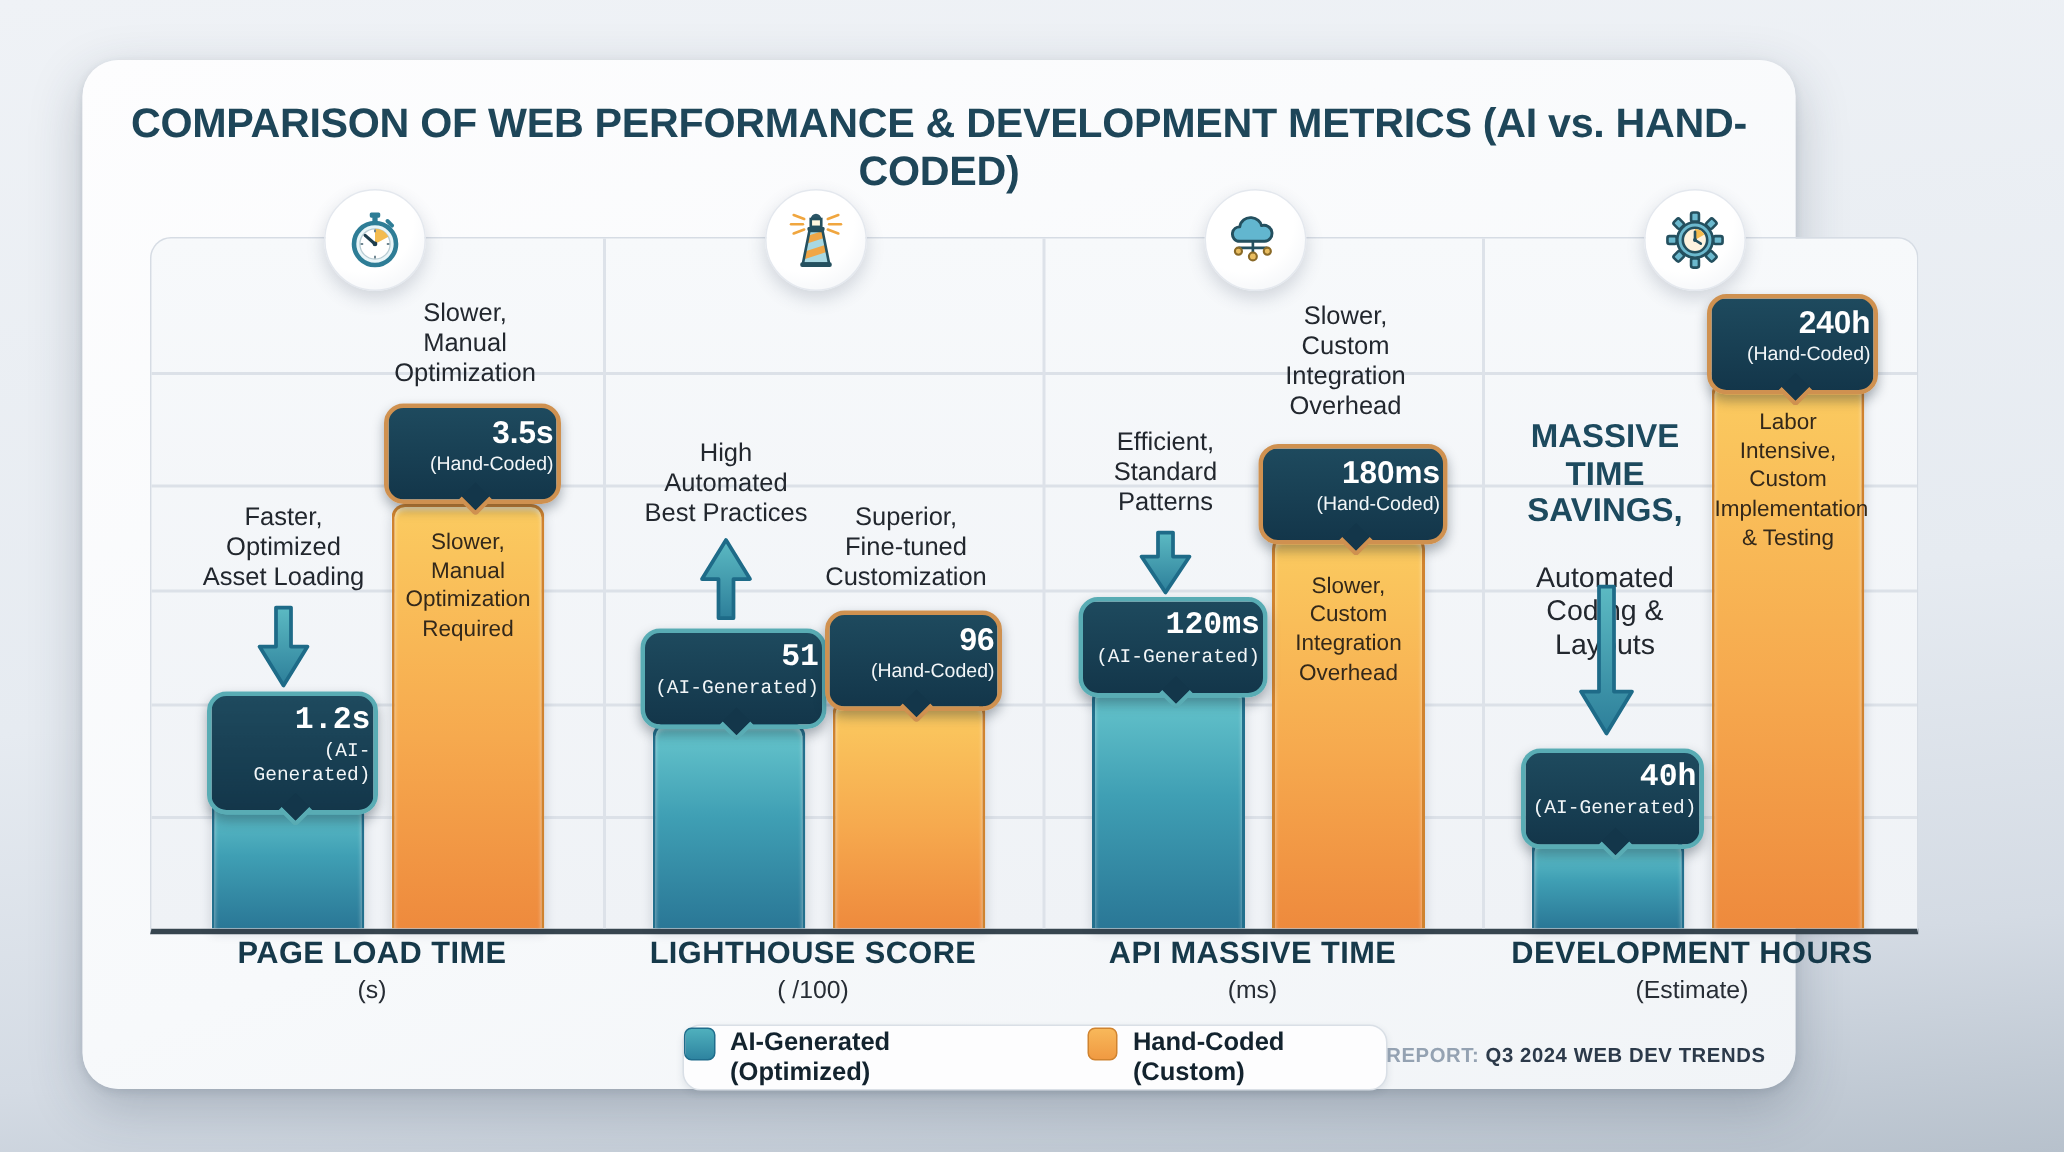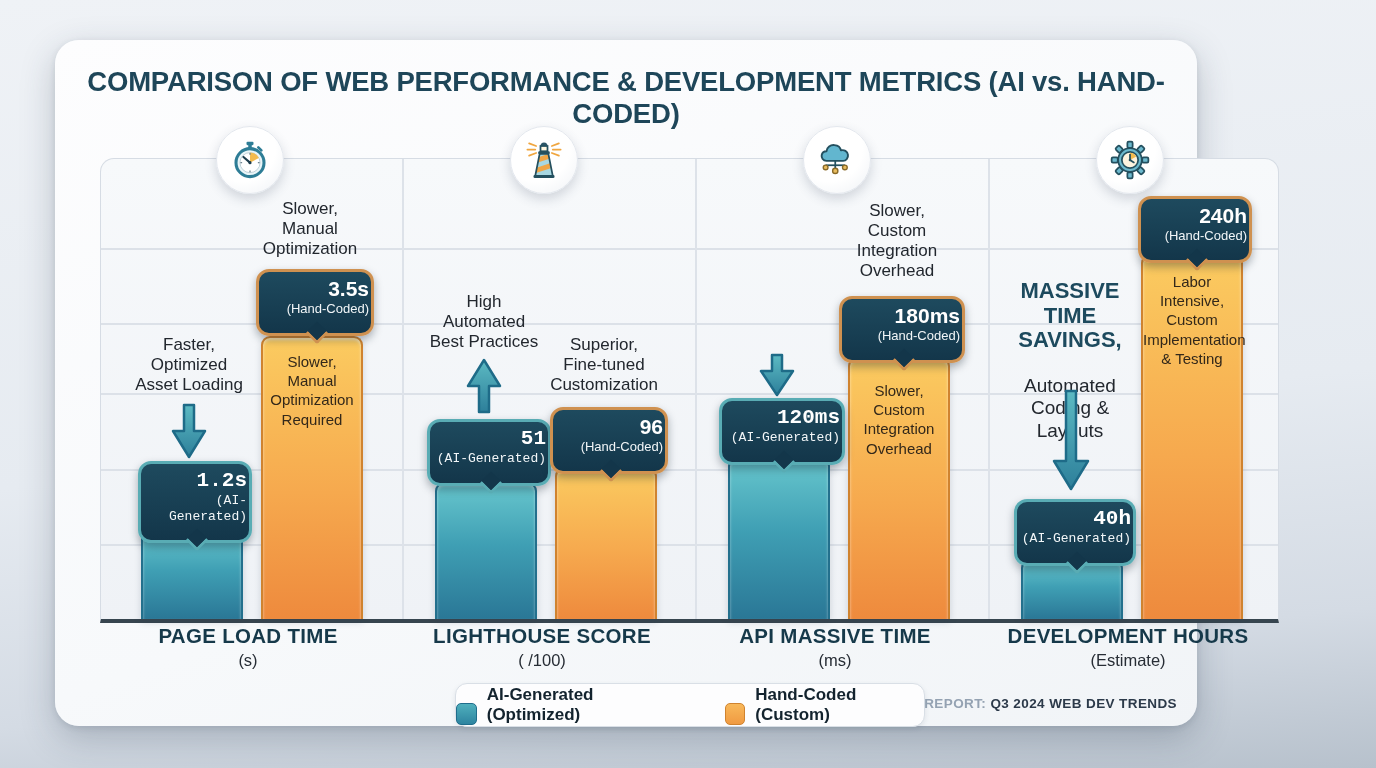--- a/index.html
+++ b/index.html
@@ -51,21 +51,21 @@
   .arrow{position:absolute;}
   
   .axis-label{position:absolute;top:584px;width:300px;text-align:center;}
   .axis-label .name{font-size:20.5px;font-weight:700;color:#16394a;letter-spacing:.3px;}
   .axis-label .unit{font-size:16.5px;color:#272d35;margin-top:3px;}
   
   .legend{position:absolute;left:400px;top:643px;width:468px;height:42px;
     background:#fdfdfe;border:1.5px solid #d9dfe6;border-radius:12px;
     box-shadow:0 2px 5px rgba(50,65,85,.10);
     display:flex;align-items:center;justify-content:center;gap:46px;}
-  .legend-item{display:flex;align-items:flex-end;gap:10px;}
+  .legend-item{display:flex;align-items:flex-start;gap:10px;}
   .swatch{width:20px;height:20px;border-radius:5px;}
   .swatch.ai{background:linear-gradient(180deg,#4fb0bd,#2e84a0);border:1.5px solid #1f6d8c;}
   .swatch.hand{background:linear-gradient(180deg,#f8b85a,#f09a42);border:1.5px solid #d0832f;}
   .legend-item .lab{font-size:17px;font-weight:600;color:#13232e;}
   .report{position:absolute;right:20px;top:656px;font-size:13.5px;letter-spacing:.4px;}
   .report .rlabel{color:#94a2b2;font-weight:600;}
   .report .rvalue{color:#2c3a4a;font-weight:700;}
 </style>
 </head>
 <body>
@@ -223,20 +223,23 @@
           <i class="ptr"></i>
       </div>
 
       <div class="bar ai" style="left:627px;height:160px"></div>
       <div class="bar hand" style="left:747px;height:260px">
         <div class="bar-text" style="padding-top:22px">Slower,
 Custom
 Integration
 Overhead</div>
       </div>
+      <div class="ann" style="left:601px;top:126px;width:150px">Efficient,
+Standard
+Patterns</div>
       <div class="ann" style="left:723px;top:42px;width:146px">Slower,
 Custom
 Integration
 Overhead</div>
       <svg class="arrow" style="left:658px;top:194px" width="36" height="44" viewBox="0 0 36 44">
         <path d="M13 2 h10 v16 h11 L18 42 L2 18 h11 Z" fill="url(#tealArrow)" stroke="#1e6b88" stroke-width="2.5" stroke-linejoin="round"></path>
       </svg>
       <div class="badge ai" style="left:618px;top:239px;width:116px">
         <div class="val">120ms</div>
         <div class="tag">(AI-Generated)</div>

